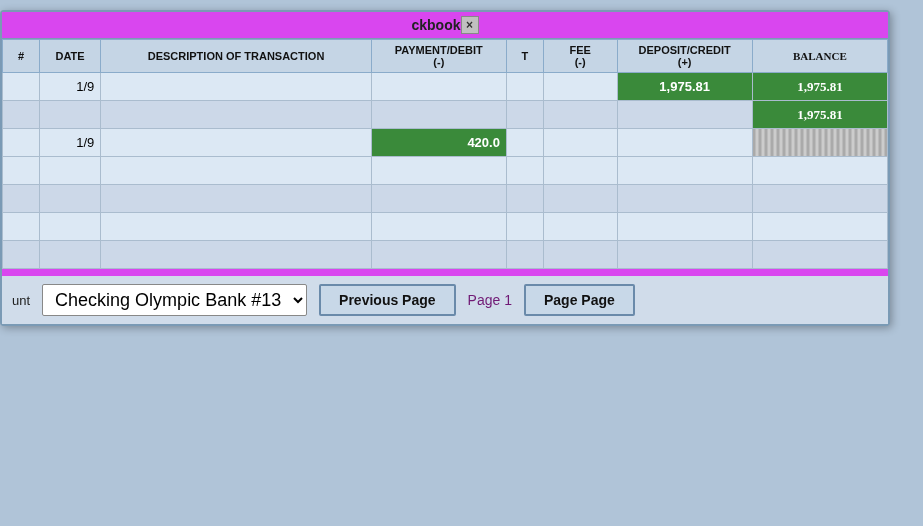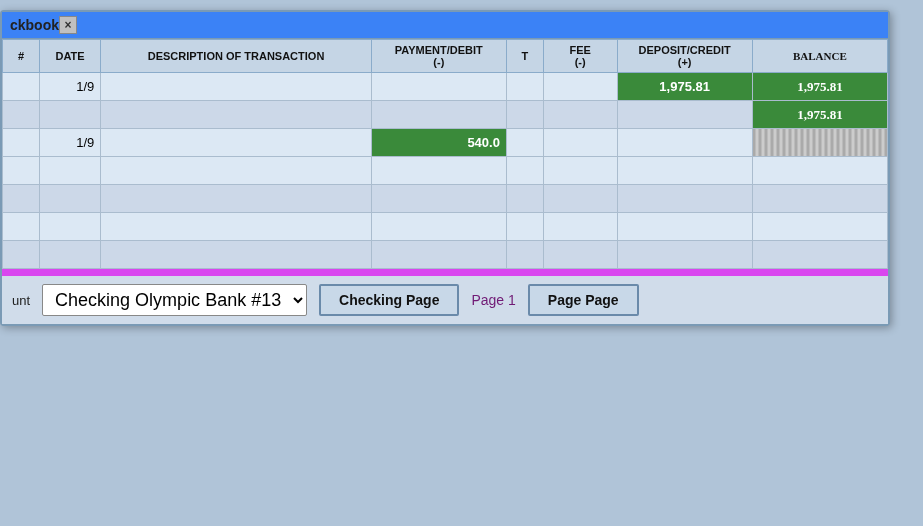--- a/index.html
+++ b/index.html
@@ -18,26 +18,26 @@
       top: 10px;
       left: 0;
       width: 890px;
       background: #d6e4f0;
       border: 2px solid #7a9ab5;
       border-radius: 4px;
       box-shadow: 2px 2px 8px rgba(0,0,0,0.3);
     }
 
     .title-bar {
-      background: #3b82f6;
+      background: #d946ef;
       border-bottom: 1px solid #7a9ab5;
       padding: 4px 8px;
       display: flex;
       align-items: center;
-      justify-content: flex-start;
+      justify-content: center;
     }
 
     .title-bar-title {
       font-weight: bold;
       font-size: 14px;
       color: #222;
     }
 
     .close-btn {
       width: 18px;
@@ -197,21 +197,21 @@
             <td class="col-payment"></td>
             <td class="col-t"></td>
             <td class="col-fee"></td>
             <td class="col-deposit"></td>
             <td class="col-balance green-cell">1,975.81</td>
           </tr>
           <tr>
             <td class="col-num"></td>
             <td class="col-date">1/9</td>
             <td class="col-desc"></td>
-            <td class="col-payment green-payment">540.0</td>
+            <td class="col-payment green-payment">420.0</td>
             <td class="col-t"></td>
             <td class="col-fee"></td>
             <td class="col-deposit"></td>
             <td class="col-balance hatched-cell"></td>
           </tr>
           <tr>
             <td class="col-num"></td>
             <td class="col-date"></td>
             <td class="col-desc"></td>
             <td class="col-payment"></td>
@@ -252,17 +252,17 @@
           </tr>
         </tbody>
     </table>
   </div>
 
   <div class="footer">
     <span class="account-label">unt</span>
     <select class="account-select">
       <option>Checking Olympic Bank #13</option>
     </select>
-    <button class="footer-btn">Checking Page</button>
+    <button class="footer-btn">Previous Page</button>
     <span class="page-label">Page 1</span>
     <button class="footer-btn">Page Page</button>
   </div>
 </div>
 
 </body></html>

